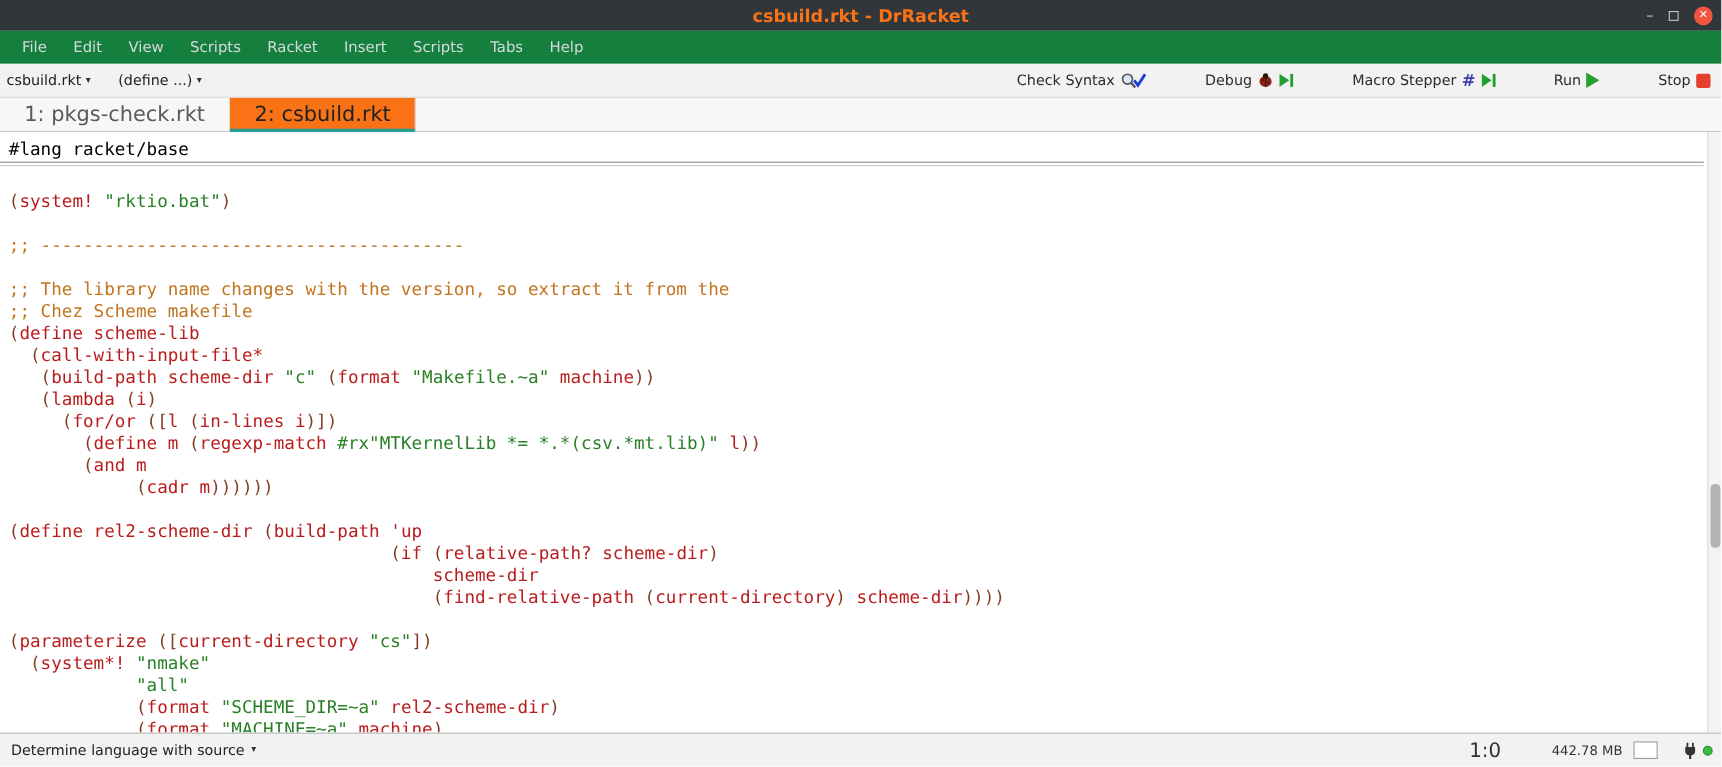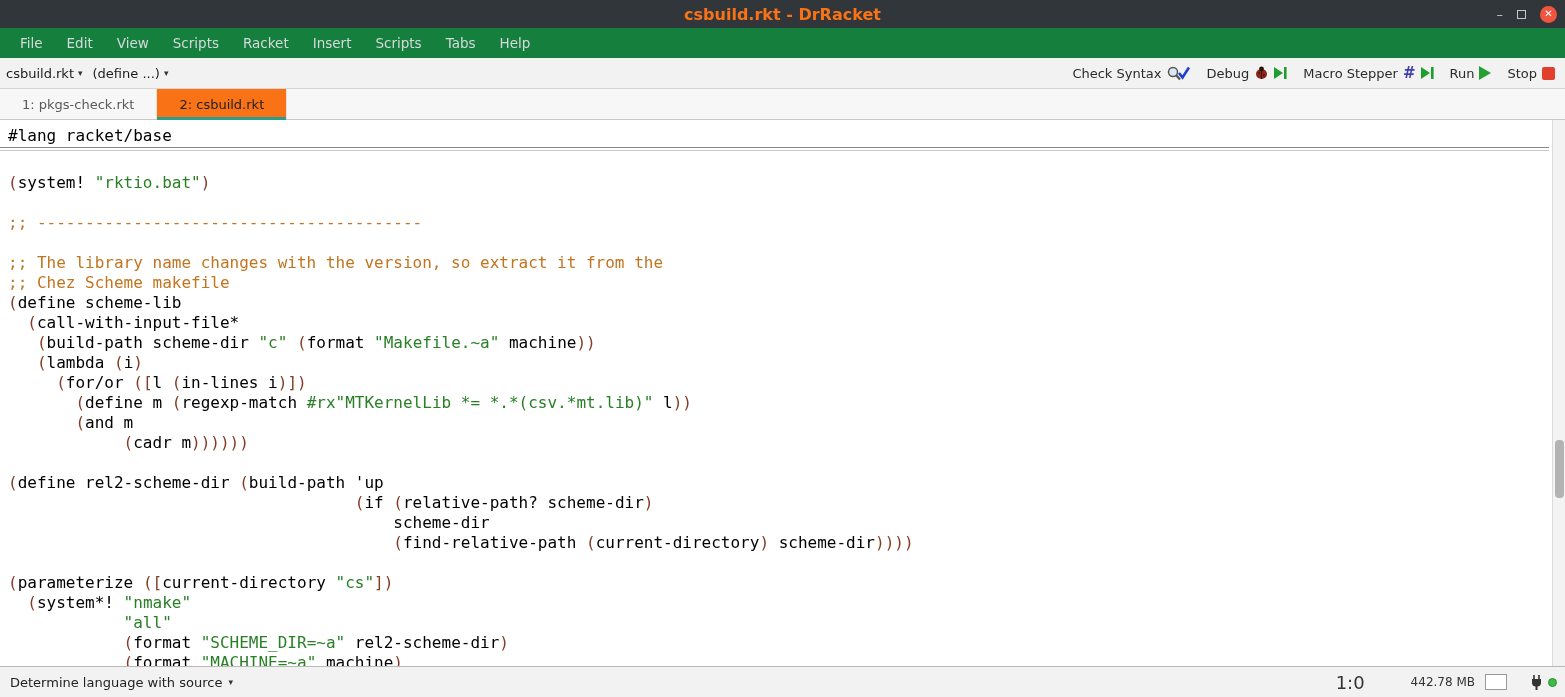--- a/index.html
+++ b/index.html
@@ -22,52 +22,52 @@
 
   
   .menubar { position:absolute; top:28px; left:0; width:100%; height:30px;
               background:#15803d; display:flex; align-items:center; padding-left:8px; }
   .menu-item { color:#d6d9dc; font-size:13.5px; padding:5px 12px; cursor:default; }
 
   
   .toolbar { position:absolute; top:58px; left:0; width:100%; height:31px;
               background:#f2f2f2; border-bottom:1px solid #d6d6d6;
               display:flex; align-items:center; justify-content:space-between; }
-  .tb-left { display:flex; align-items:center; gap:10px; padding-left:6px; }
+  .tb-left { display:flex; align-items:center; gap:25px; padding-left:6px; }
   .tb-drop { display:flex; align-items:center; gap:4px; font-size:13px; color:#1c1c1c; cursor:default; }
   .tb-drop .arrow { font-size:9px; color:#333; }
   .tb-right { display:flex; align-items:center; gap:16px; padding-right:10px; }
-  .tb-btn { display:flex; align-items:center; gap:5px; font-size:13px; color:#2b2b2b; cursor:default; }
+  .tb-btn { display:flex; align-items:center; gap:5px; font-size:13px; color:#2b2b2b; cursor:default;margin-left:37px; }
   .run-tri { width:0; height:0; border-left:12px solid #27a033;
              border-top:7px solid transparent; border-bottom:7px solid transparent; }
   .stop-sq { width:13px; height:13px; background:#e23f2c; border-radius:2px; }
   .hash-glyph { font-weight:bold; font-size:15px; color:#3f3fb0; }
 
   
   .tabbar { position:absolute; top:89px; left:0; width:100%; height:31px;
               background:#f7f7f7; border-bottom:1px solid #c9c9c9; display:flex; }
   .tab { height:100%; display:flex; align-items:center; justify-content:center;
-              padding:0 22px; font-size:13px; color:#5a5a5a; border-right:1px solid #e3e3e3;
+              padding:0 22px; font-size:19px; color:#5a5a5a; border-right:1px solid #e3e3e3;
               position:relative; cursor:default; }
   .tab.active { background:#f97316; color:#222; }
   .tab.active::after { content:""; position:absolute; left:0; right:0; bottom:-1px;
               height:3px; background:#2b9e92; }
 
   
   .editor { position:absolute; top:120px; left:0; width:100%; height:546px;
               background:#fff; overflow:hidden; }
   .code { padding:6px 20px 0 8px;
               font-family:"DejaVu Sans Mono","Liberation Mono",monospace;
               font-size:16px; line-height:20px; white-space:pre; }
   .code-line { height:20px; }
   .code-sep { height:4px; border-top:1px solid #8a8a8a; border-bottom:1px solid #c9c9c9;
               margin:1px 0 2px 0; margin-left:-8px; margin-right:-4px; }
   .tok-k { color:#000000; }
   .tok-p { color:#843c24; }
-  .tok-i { color:#000000;text-align:right; }
+  .tok-i { color:#b91c1c;text-align:right; }
   .tok-s { color:#298026; }
   .tok-c { color:#c2741f; }
 
   .scrollbar { position:absolute; top:0; right:0; width:13px; height:546px;
               background:#f3f3f3; border-left:1px solid #dcdcdc; }
   .thumb { position:absolute; left:2px; width:9px; top:320px; height:58px;
               background:#b3b3b3; border-radius:4px; }
 
   
   .statusbar { position:absolute; bottom:0; left:0; width:100%; height:31px;

